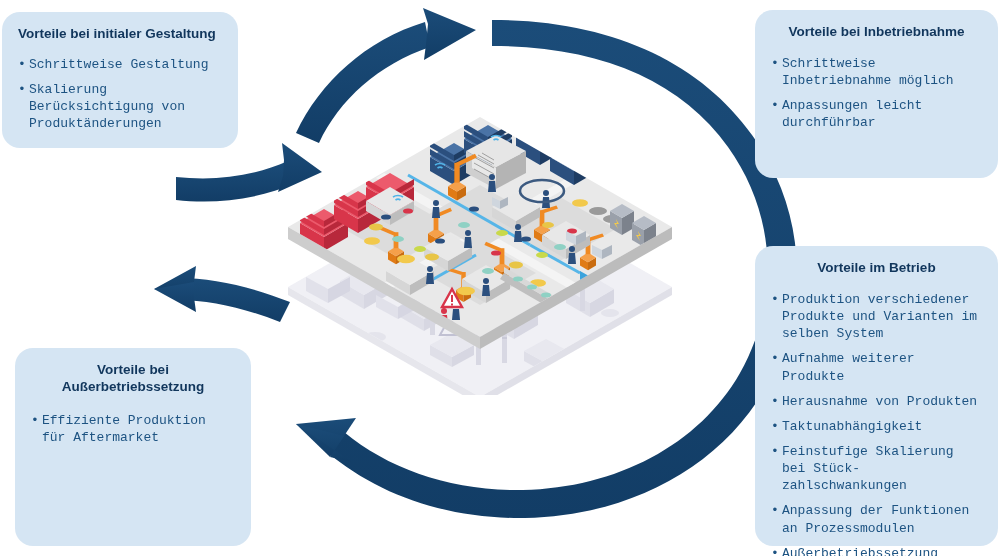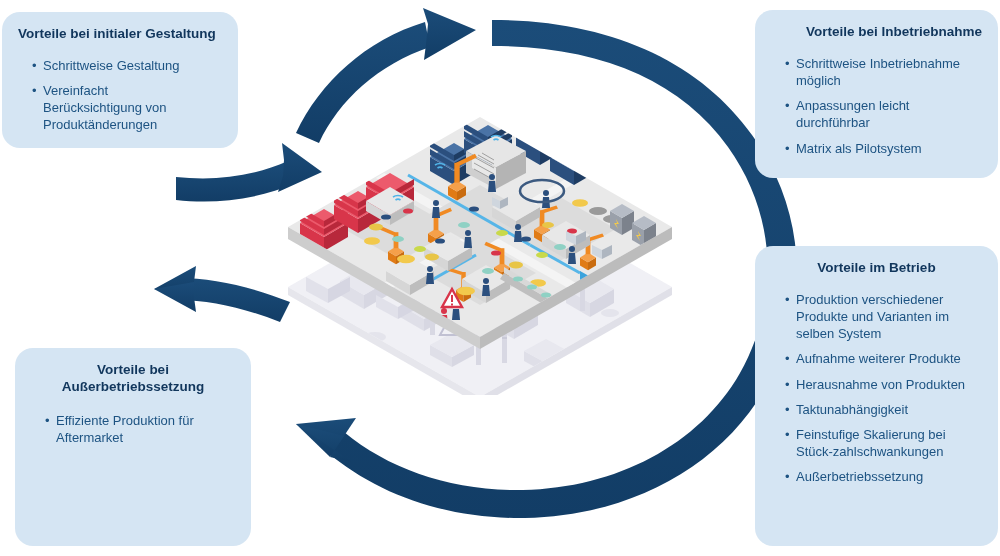--- a/index.html
+++ b/index.html
@@ -21,21 +21,21 @@
     padding:14px 16px 12px 16px;
   }
   .box-title{
     color:#11365c;
     font-weight:bold;
     font-size:13.5px;
     line-height:1.25;
     margin:0 0 12px 0;
   }
   .box-title.center{text-align:center;}
-  .bullets{list-style:none;margin:14px;padding:0;}
+  .bullets{list-style:none;margin:0;padding:0;font-family:Liberation Mono, monospace;}
   .bullets li{
     position:relative;
     color:#1d5382;
     font-size:13px;
     line-height:1.32;
     margin-bottom:8px;
     padding-left:11px;
   }
   .bullets li:last-child{margin-bottom:0;}
   .bullets li::before{
@@ -44,21 +44,21 @@
     color:#1d5382;
     font-size:13px;
   }
 
   #box-tl{left:2px;  top:12px;  width:236px; height:136px;}
   #box-tr{left:755px;top:10px;  width:243px; height:168px;}
   #box-br{left:755px;top:246px; width:243px; height:300px;}
   #box-bl{left:15px;  top:348px; width:236px; height:198px;}
 
   #box-tl .box-title{margin-bottom:13px;}
-  #box-tr .box-title{margin-bottom:14px;text-align:right;}
+  #box-tr .box-title{margin-bottom:14px;}
   #box-br .box-title{margin-bottom:14px;text-align:center;}
   #box-bl .box-title{margin-bottom:16px;}
 
   
   .arrows{position:absolute;left:0;top:0;width:1000px;height:556px;}
 
   
   .factory{position:absolute;left:280px;top:105px;width:400px;height:290px;}
 </style>
 </head>
@@ -539,41 +539,41 @@
           </g>
         </g>
       </g>
     </g>
   </svg>
 
   <div class="box" id="box-tl">
     <div class="box-title">Vorteile bei initialer Gestaltung</div>
     <ul class="bullets">
       <li>Schrittweise Gestaltung</li>
-      <li>Vereinfacht Berücksichtigung von Produktänderungen</li>
+      <li>Skalierung Berücksichtigung von Produktänderungen</li>
     </ul>
   </div>
 
   <div class="box" id="box-tr">
     <div class="box-title center">Vorteile bei Inbetriebnahme</div>
     <ul class="bullets">
       <li>Schrittweise Inbetriebnahme möglich</li>
       <li>Anpassungen leicht durchführbar</li>
-      <li>Matrix als Pilotsystem</li>
     </ul>
   </div>
 
   <div class="box" id="box-br">
     <div class="box-title center">Vorteile im Betrieb</div>
     <ul class="bullets">
       <li>Produktion verschiedener Produkte und Varianten im selben System</li>
       <li>Aufnahme weiterer Produkte</li>
       <li>Herausnahme von Produkten</li>
       <li>Taktunabhängigkeit</li>
       <li>Feinstufige Skalierung bei Stück-zahlschwankungen</li>
+      <li>Anpassung der Funktionen an Prozessmodulen</li>
       <li>Außerbetriebssetzung</li>
     </ul>
   </div>
 
   <div class="box" id="box-bl">
     <div class="box-title center">
       <div>Vorteile bei</div>
       <div>Außerbetriebssetzung</div>
     </div>
     <ul class="bullets">

